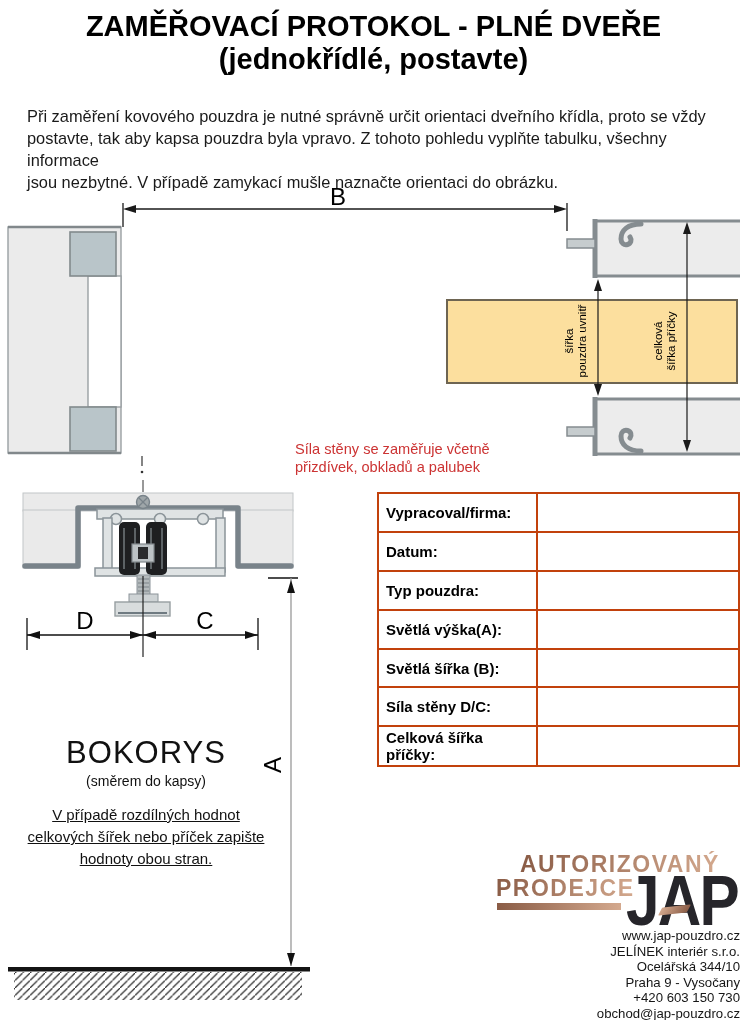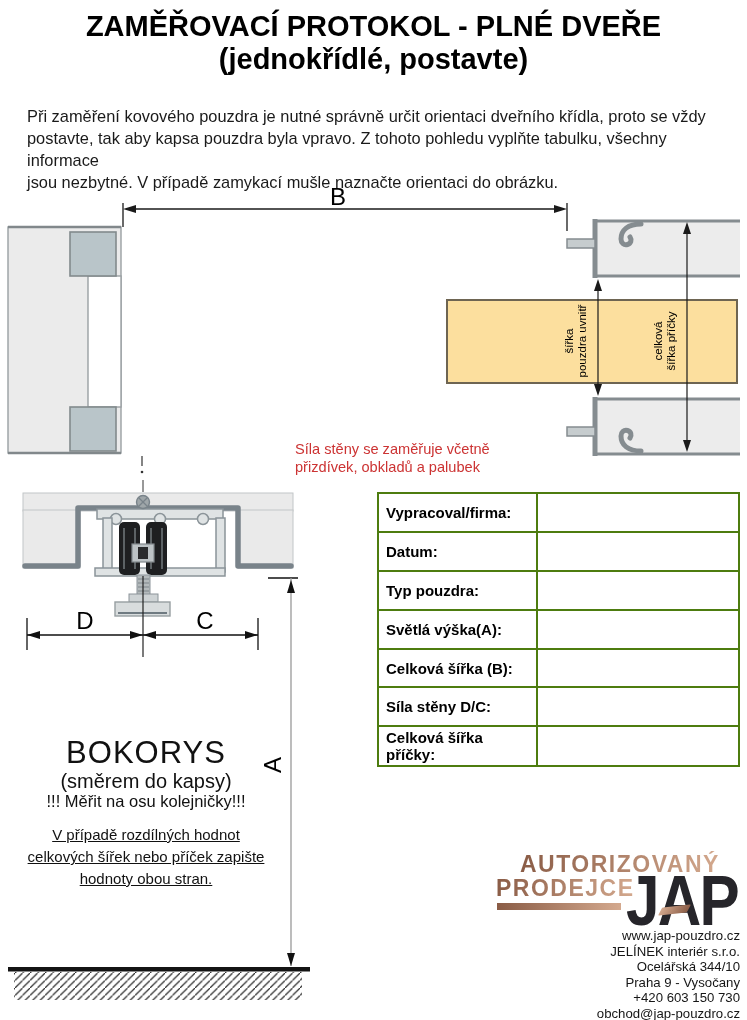--- a/index.html
+++ b/index.html
@@ -11,29 +11,29 @@
   
   .title { top:10px; left:0; width:747px; text-align:center; font-weight:bold; font-size:29px; line-height:33px; letter-spacing:0px; color:#000; }
   .intro { top:85px; left:27px; width:712px; font-size:16.4px; line-height:22px; color:#1a1a1a; }
 
   
   .red-note { top:420px; left:295px; font-size:14.6px; line-height:18px; color:#cc3333; }
 
   
   .form-table { top:492px; left:377px; }
   table { border-collapse:collapse; table-layout:fixed; width:361px; }
-  td { border:2px solid #4d7c0f; vertical-align:middle;margin-top:26px; }
+  td { border:2px solid #c2410c; vertical-align:middle;margin-top:26px; }
   td.lbl { width:159px; font-weight:bold; font-size:15px; line-height:17px; padding:2px 2px 2px 7px; color:#000; }
   td.val { width:202px; background:#fff; }
   tr { height:38.9px; }
 
   
   .bok { top:737px; left:0; width:292px; text-align:center; color:#111; }
   .bok-title { font-size:31px; line-height:32px; letter-spacing:1px; }
-  .bok-sub { font-size:20px; line-height:20px; margin-top:2px; }
+  .bok-sub { font-size:14px; line-height:20px; margin-top:2px; }
   .bok-warn { font-size:16.5px; line-height:20px; }
   .bok-note { font-size:15px; line-height:22px; margin-top:13px;text-decoration:underline; }
 
   
   .auth1 { top:851px; left:496px; font-size:23px; font-weight:bold; letter-spacing:1.5px;
            color:#a87a61; background-image:linear-gradient(90deg,#8a5c46,#d4a98e);
            -webkit-background-clip:text; background-clip:text;margin-left:24px; -webkit-text-fill-color:transparent; }
   .auth2 { top:875px; left:496px; font-size:23px; font-weight:bold; letter-spacing:1.5px;
            color:#a87a61; background-image:linear-gradient(90deg,#8a5c46,#d4a98e);
            -webkit-background-clip:text; background-clip:text; -webkit-text-fill-color:transparent; }
@@ -198,21 +198,20 @@
   </g>
   <text font-size="24" text-anchor="middle" transform="rotate(-90 281 287)" x="281" y="287">A</text>
 
   <rect x="8" y="489" width="302" height="4.5" fill="#141414"></rect>
   <rect x="14" y="494" width="288" height="28" fill="url(#hatch)"></rect>
 </svg>
 
 <div class="abs bok">
   <div class="bok-title">BOKORYS</div>
   <div class="bok-sub">(směrem do kapsy)</div>
-  <div class="bok-warn">!!! Měřit na osu kolejničky!!!</div>
   <div class="bok-note pre">V případě rozdílných hodnot
 celkových šířek nebo příček zapište
 hodnoty obou stran.</div>
 </div>
 
 <div class="abs form-table">
   <table>
     <tbody>
         <tr>
       <td class="lbl">Vypracoval/firma:</td>
@@ -224,21 +223,21 @@
     </tr>
     <tr>
       <td class="lbl">Typ pouzdra:</td>
       <td class="val"></td>
     </tr>
     <tr>
       <td class="lbl">Světlá výška(A):</td>
       <td class="val"></td>
     </tr>
     <tr>
-      <td class="lbl">Celková šířka (B):</td>
+      <td class="lbl">Světlá šířka (B):</td>
       <td class="val"></td>
     </tr>
     <tr>
       <td class="lbl">Síla stěny D/C:</td>
       <td class="val"></td>
     </tr>
     <tr>
       <td class="lbl">Celková šířka příčky:</td>
       <td class="val"></td>
     </tr>

